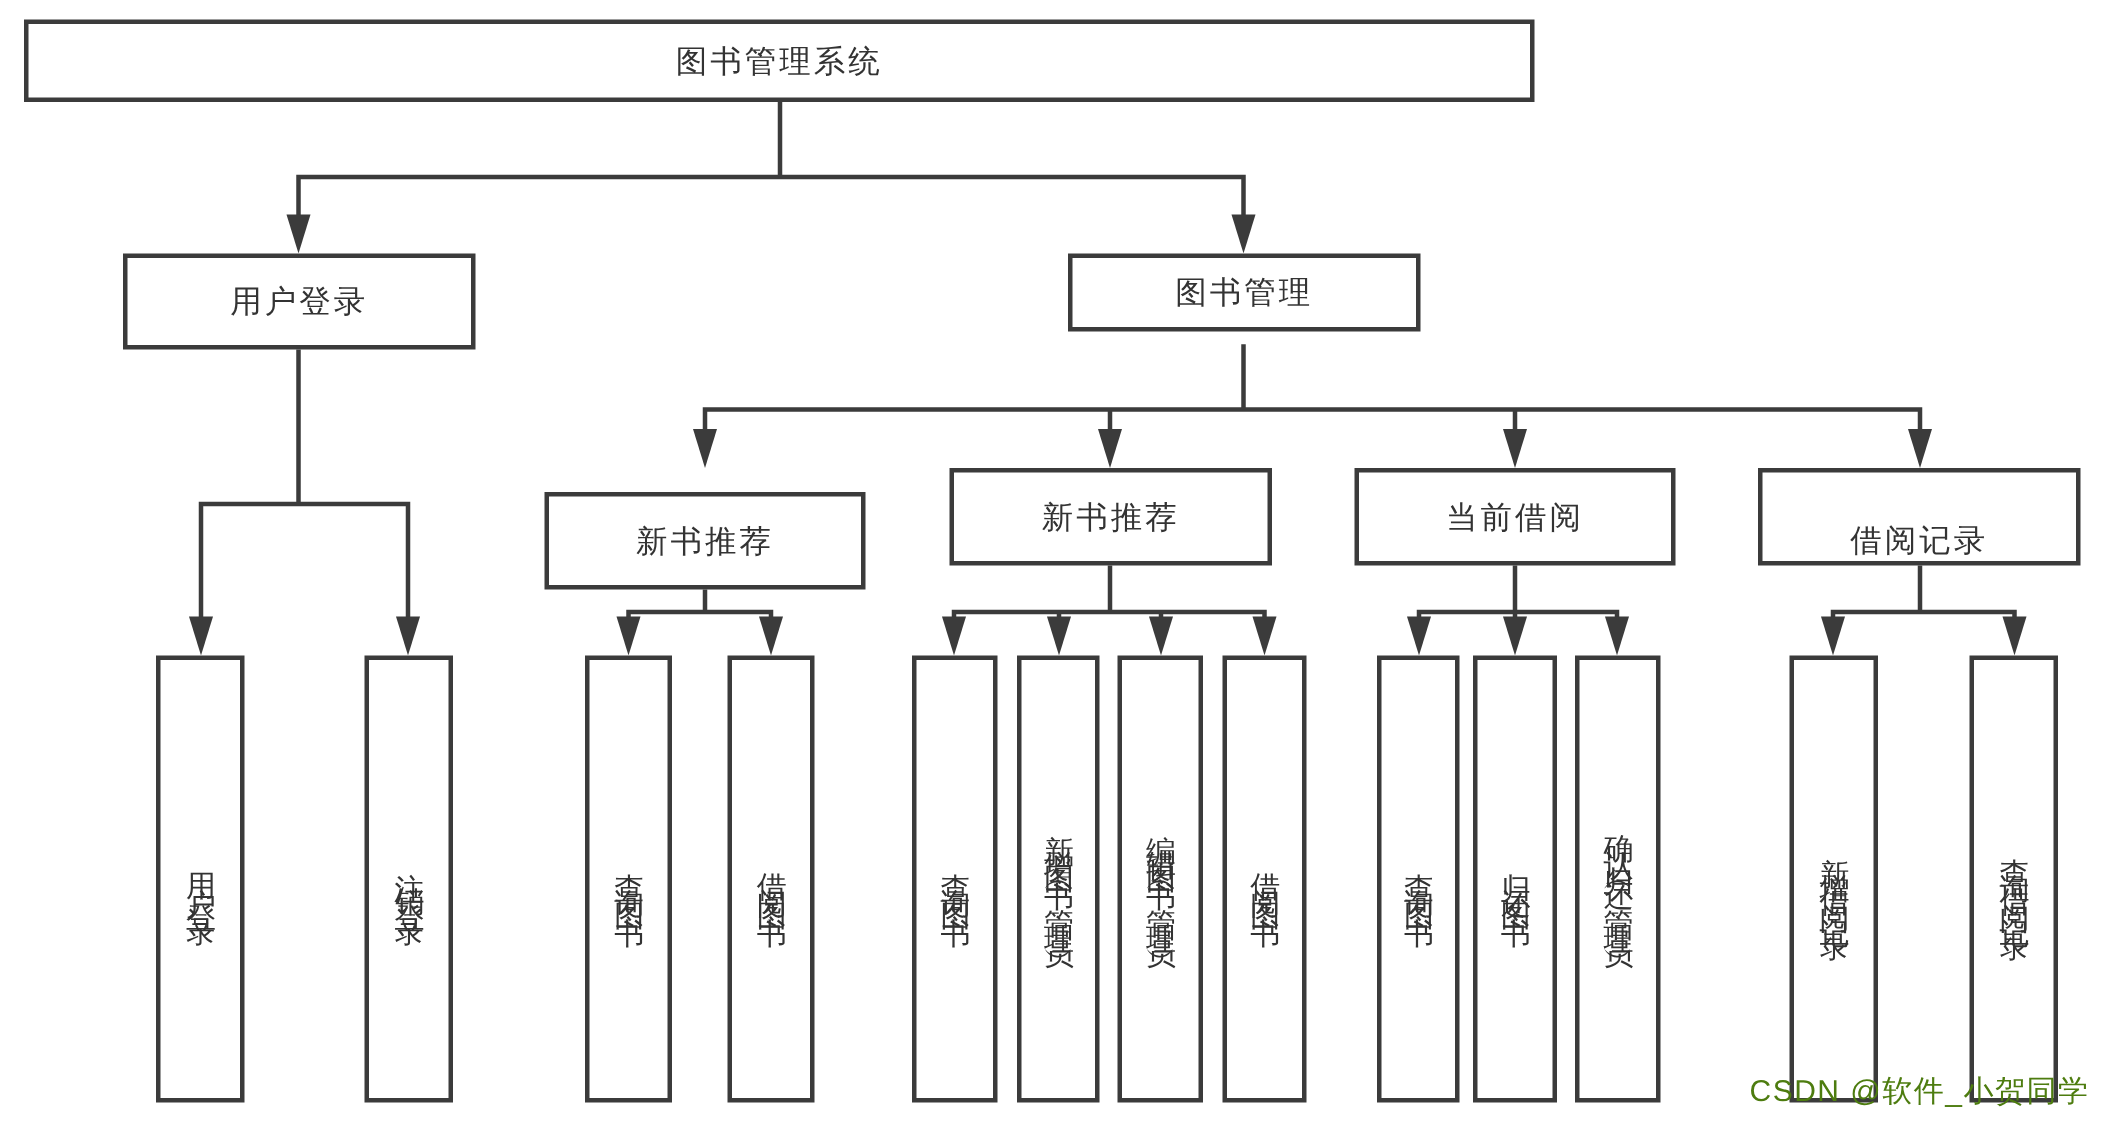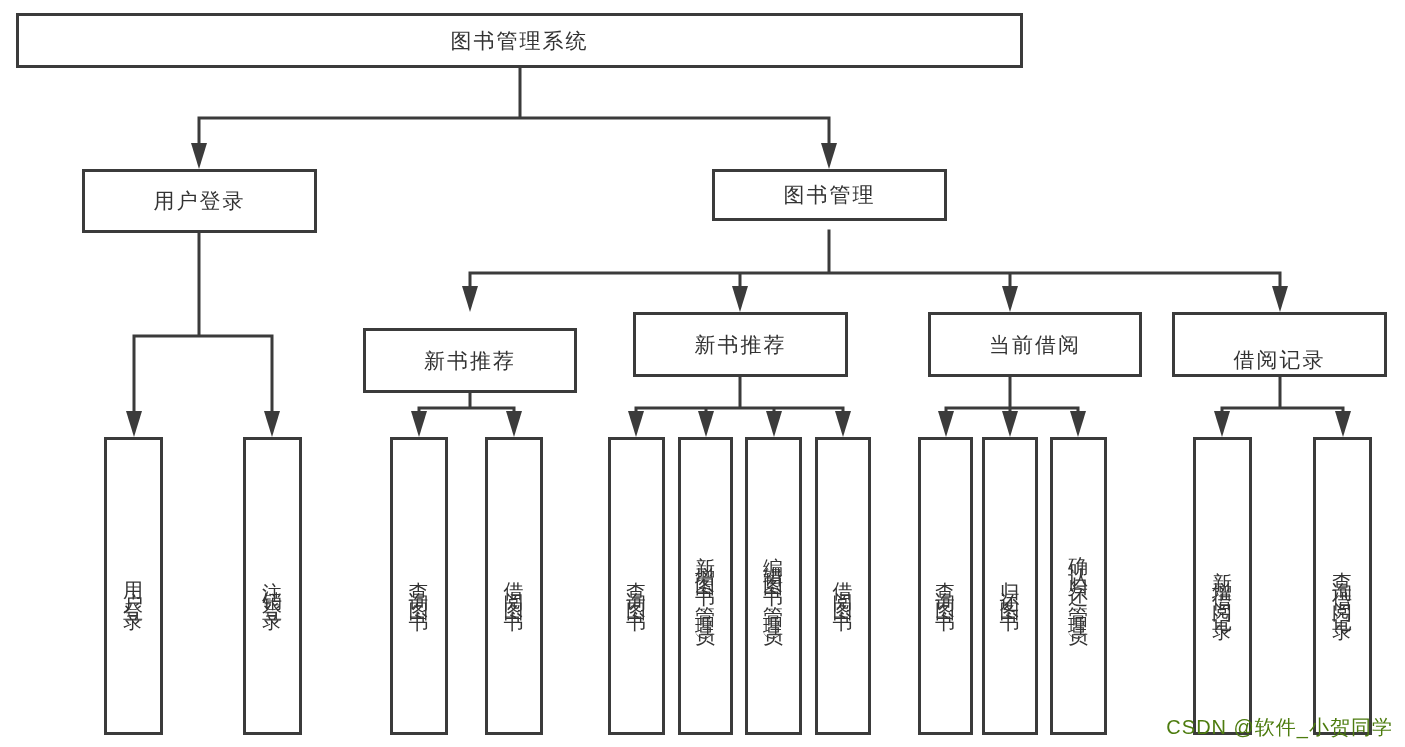--- a/index.html
+++ b/index.html
@@ -106,21 +106,21 @@
   <div class="node hbox" style="left:712px; top:169px; width:235px; height:52px;">
     <span>图书管理</span>
   </div>
 
   <div class="node hbox" style="left:363px; top:312px; width:214px; height:65px;margin-top:16px;">
     <span>新书推荐</span>
   </div>
   <div class="node hbox" style="left:633px; top:312px; width:215px; height:65px;">
     <span>新书推荐</span>
   </div>
-  <div class="node hbox" style="left:928px; top:312px; width:214px; height:65px;">
+  <div class="node hbox" style="left:903px; top:312px; width:214px; height:65px;">
     <span>当前借阅</span>
   </div>
   <div class="node hbox" style="left:1172px; top:312px; width:215px; height:65px;align-items:flex-end;">
     <span>借阅记录</span>
   </div>
 
   <div class="node vbox" style="left:104px; top:437px; width:59px; height:298px;">
     <span>用户登录</span>
   </div>
   <div class="node vbox" style="left:243px; top:437px; width:59px; height:298px;">

